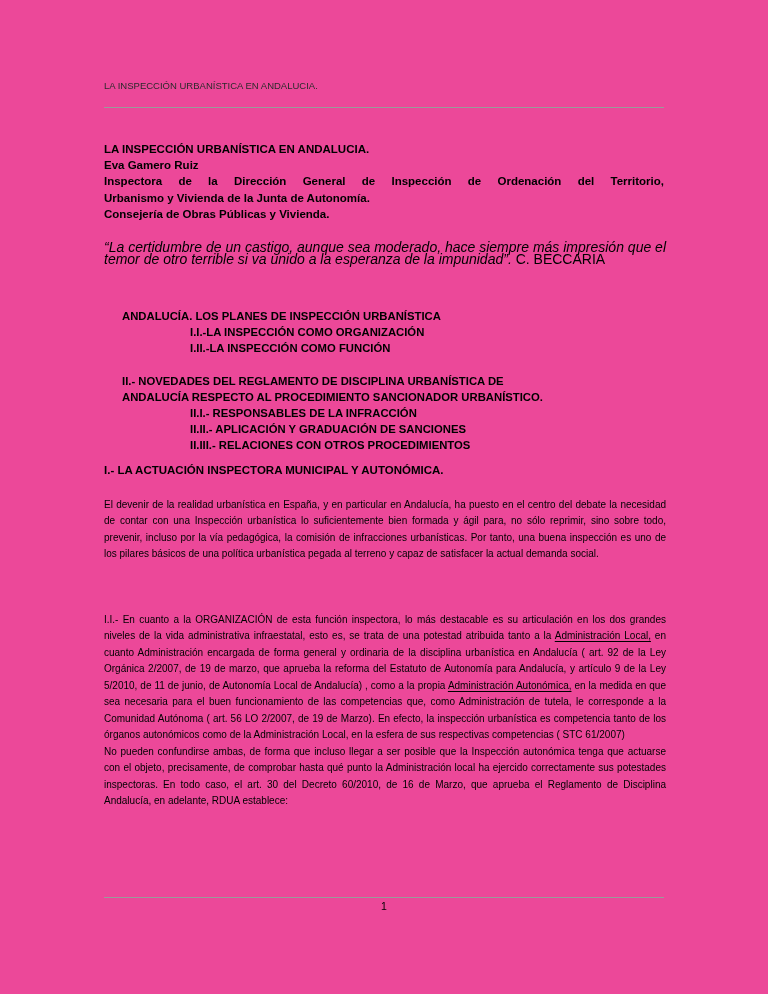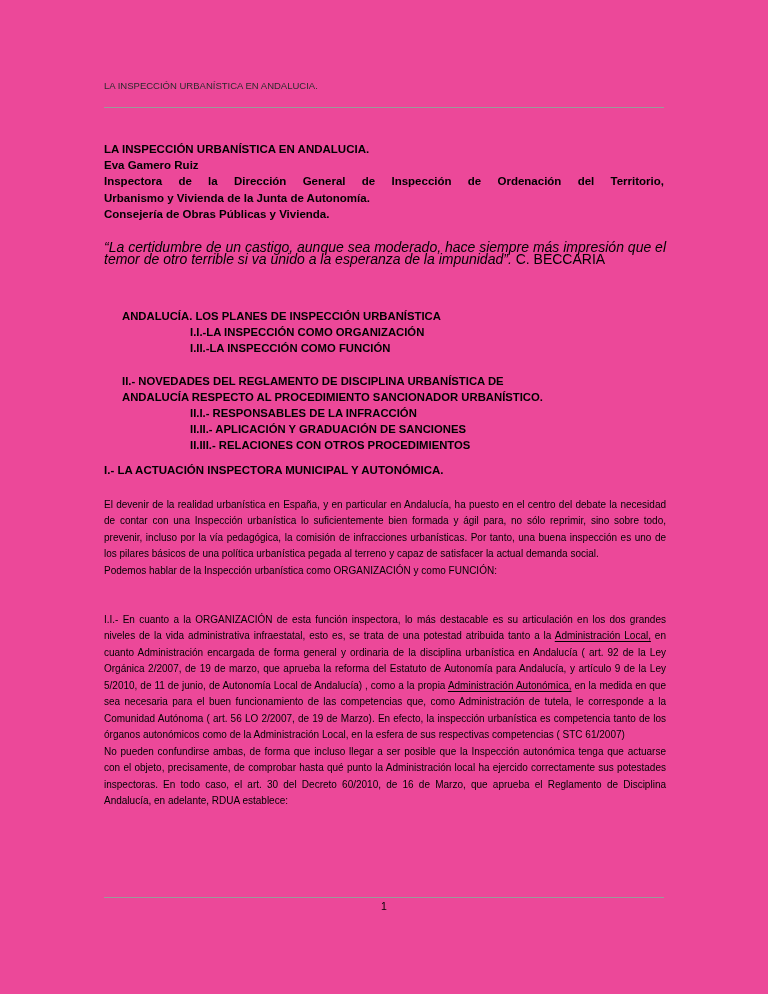--- a/index.html
+++ b/index.html
@@ -192,21 +192,20 @@
       <p class="toc-sub">II.II.- APLICACIÓN Y GRADUACIÓN DE SANCIONES</p>
       <p class="toc-sub">II.III.- RELACIONES CON OTROS PROCEDIMIENTOS</p>
     </div>
 
   </div>
 
   <div class="section-heading">I.- LA ACTUACIÓN INSPECTORA MUNICIPAL Y AUTONÓMICA.</div>
 
   <div class="body-block" id="para-1">
     <p>El devenir de la realidad urbanística en España, y en particular en Andalucía, ha puesto en el centro del debate la necesidad de contar con una Inspección urbanística lo suficientemente bien formada y ágil para, no sólo reprimir, sino sobre todo, prevenir, incluso por la vía pedagógica, la comisión de infracciones urbanísticas. Por tanto, una buena inspección es uno de los pilares básicos de una política urbanística pegada al terreno y capaz de satisfacer la actual demanda social.</p>
-    <p class="nowrapline">Podemos hablar de la Inspección urbanística como ORGANIZACIÓN y  como FUNCIÓN:</p>
   </div>
 
   <div class="body-block" id="para-2">
     <p><span>I.I.- En cuanto a la ORGANIZACIÓN de esta función inspectora, lo más destacable es su articulación en los dos grandes niveles de la vida administrativa infraestatal, esto es, se trata de una potestad atribuida tanto a la </span><u>Administración Local,</u><span> en cuanto Administración encargada de forma general y ordinaria de la disciplina urbanística en Andalucía ( art. 92 de la Ley Orgánica 2/2007, de 19 de marzo, que aprueba la reforma del Estatuto de Autonomía para Andalucía, y artículo 9 de la Ley 5/2010, de 11 de junio, de Autonomía Local de Andalucía) , como a la propia </span><u>Administración Autonómica,</u><span> en la medida en que sea necesaria para el buen funcionamiento de las competencias que, como Administración de tutela, le corresponde a la Comunidad Autónoma ( art. 56 LO 2/2007, de 19 de Marzo). En efecto, la inspección urbanística es competencia tanto de los órganos autonómicos como de la Administración Local, en la esfera de sus respectivas competencias ( STC 61/2007)</span></p>
     <p>No pueden confundirse ambas, de forma que incluso llegar a ser  posible que la Inspección autonómica tenga que actuarse con el objeto, precisamente, de comprobar hasta qué punto la Administración local ha ejercido correctamente sus potestades inspectoras. En todo caso, el art. 30 del Decreto 60/2010, de 16 de Marzo, que aprueba el Reglamento de Disciplina Andalucía, en adelante, RDUA establece:</p>
   </div>
 
   <div class="footer-rule"></div>
   <div class="footer-pageno">1</div>
 

